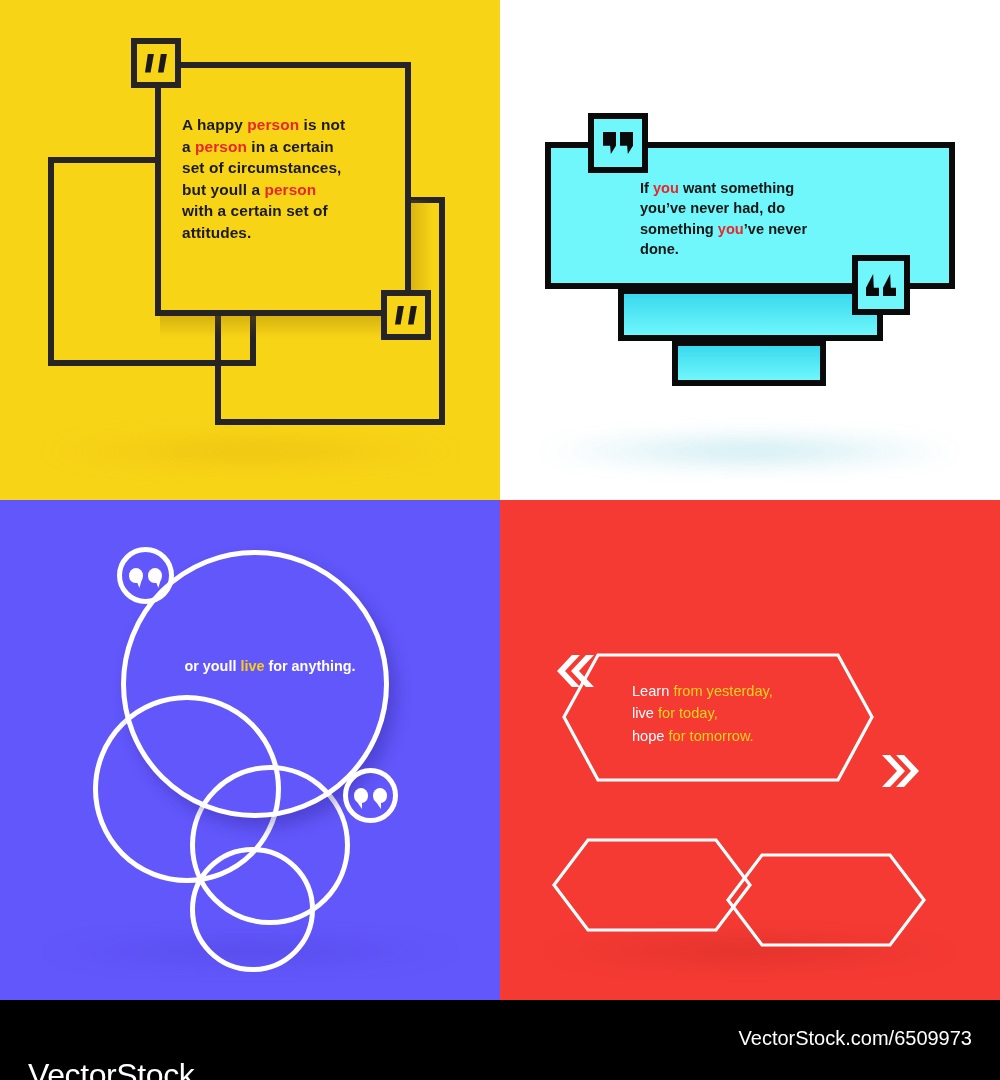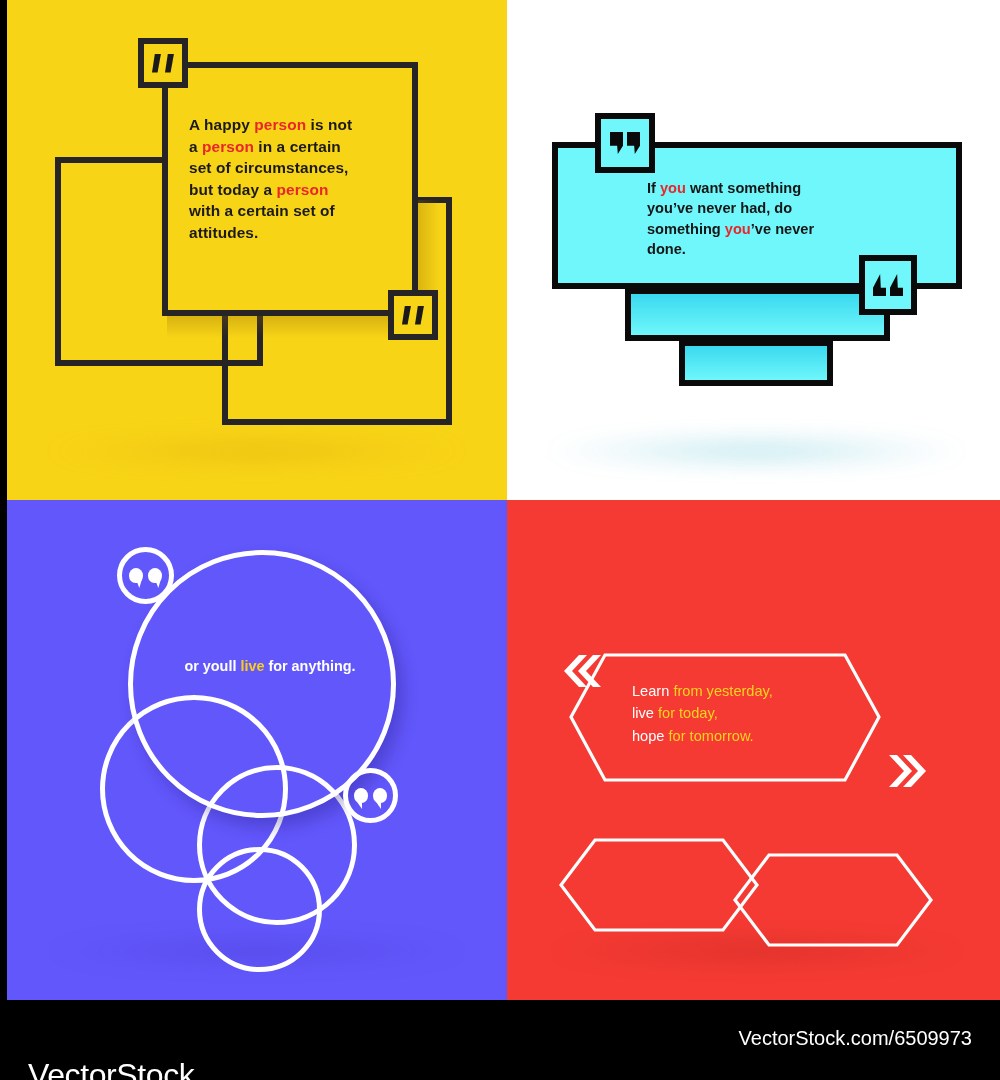--- a/index.html
+++ b/index.html
@@ -1,19 +1,19 @@
 <!DOCTYPE html>
 <html><head>
 <meta charset="utf-8">
 <style>
   html,body{margin:0;padding:0;background:#000;}
   body{width:1000px;height:1080px;font-family:"Liberation Sans",sans-serif;overflow:hidden;}
   .sheet{position:relative;width:1000px;height:1080px;}
   .grid{position:absolute;left:0;top:0;width:1000px;height:1000px;}
-  .panel{position:absolute;width:500px;height:500px;overflow:hidden;margin-left:7px;}
+  .panel{position:absolute;width:500px;height:500px;overflow:hidden;}
   .p-yellow{left:0;top:0;}
   .p-cyan{left:500px;top:0;}
   .p-purple{left:0;top:500px;}
   .p-red{left:500px;top:500px;}
 
   .ground{position:absolute;left:30px;bottom:34px;width:440px;height:30px;border-radius:50%;
           filter:blur(11px);opacity:.55;}
 
   
   .yrect{position:absolute;border:6px solid #262424;box-sizing:border-box;}
@@ -103,21 +103,21 @@
       </div>
       <div class="qbox y-q-br">
         <span class="wedge"></span>
         <span class="wedge"></span>
       </div>
 
       <div class="ytext">
           <div><span>A happy </span><span class="hl-red">person</span><span> is not</span></div>
           <div><span>a </span><span class="hl-red">person</span><span> in a certain</span></div>
           <div><span>set of circumstances,</span></div>
-          <div><span>but today a </span><span class="hl-red">person</span></div>
+          <div><span>but youll a </span><span class="hl-red">person</span></div>
           <div><span>with a certain set of</span></div>
           <div><span>attitudes.</span></div>
         </div>
     </div>
 
     <div class="panel p-cyan" style="background:#ffffff;">
       <div class="ground" style="background:radial-gradient(ellipse at center,rgba(0,160,190,.55),rgba(0,160,190,0) 70%);"></div>
 
       <div class="crect c-low"></div>
       <div class="crect c-mid"></div>

